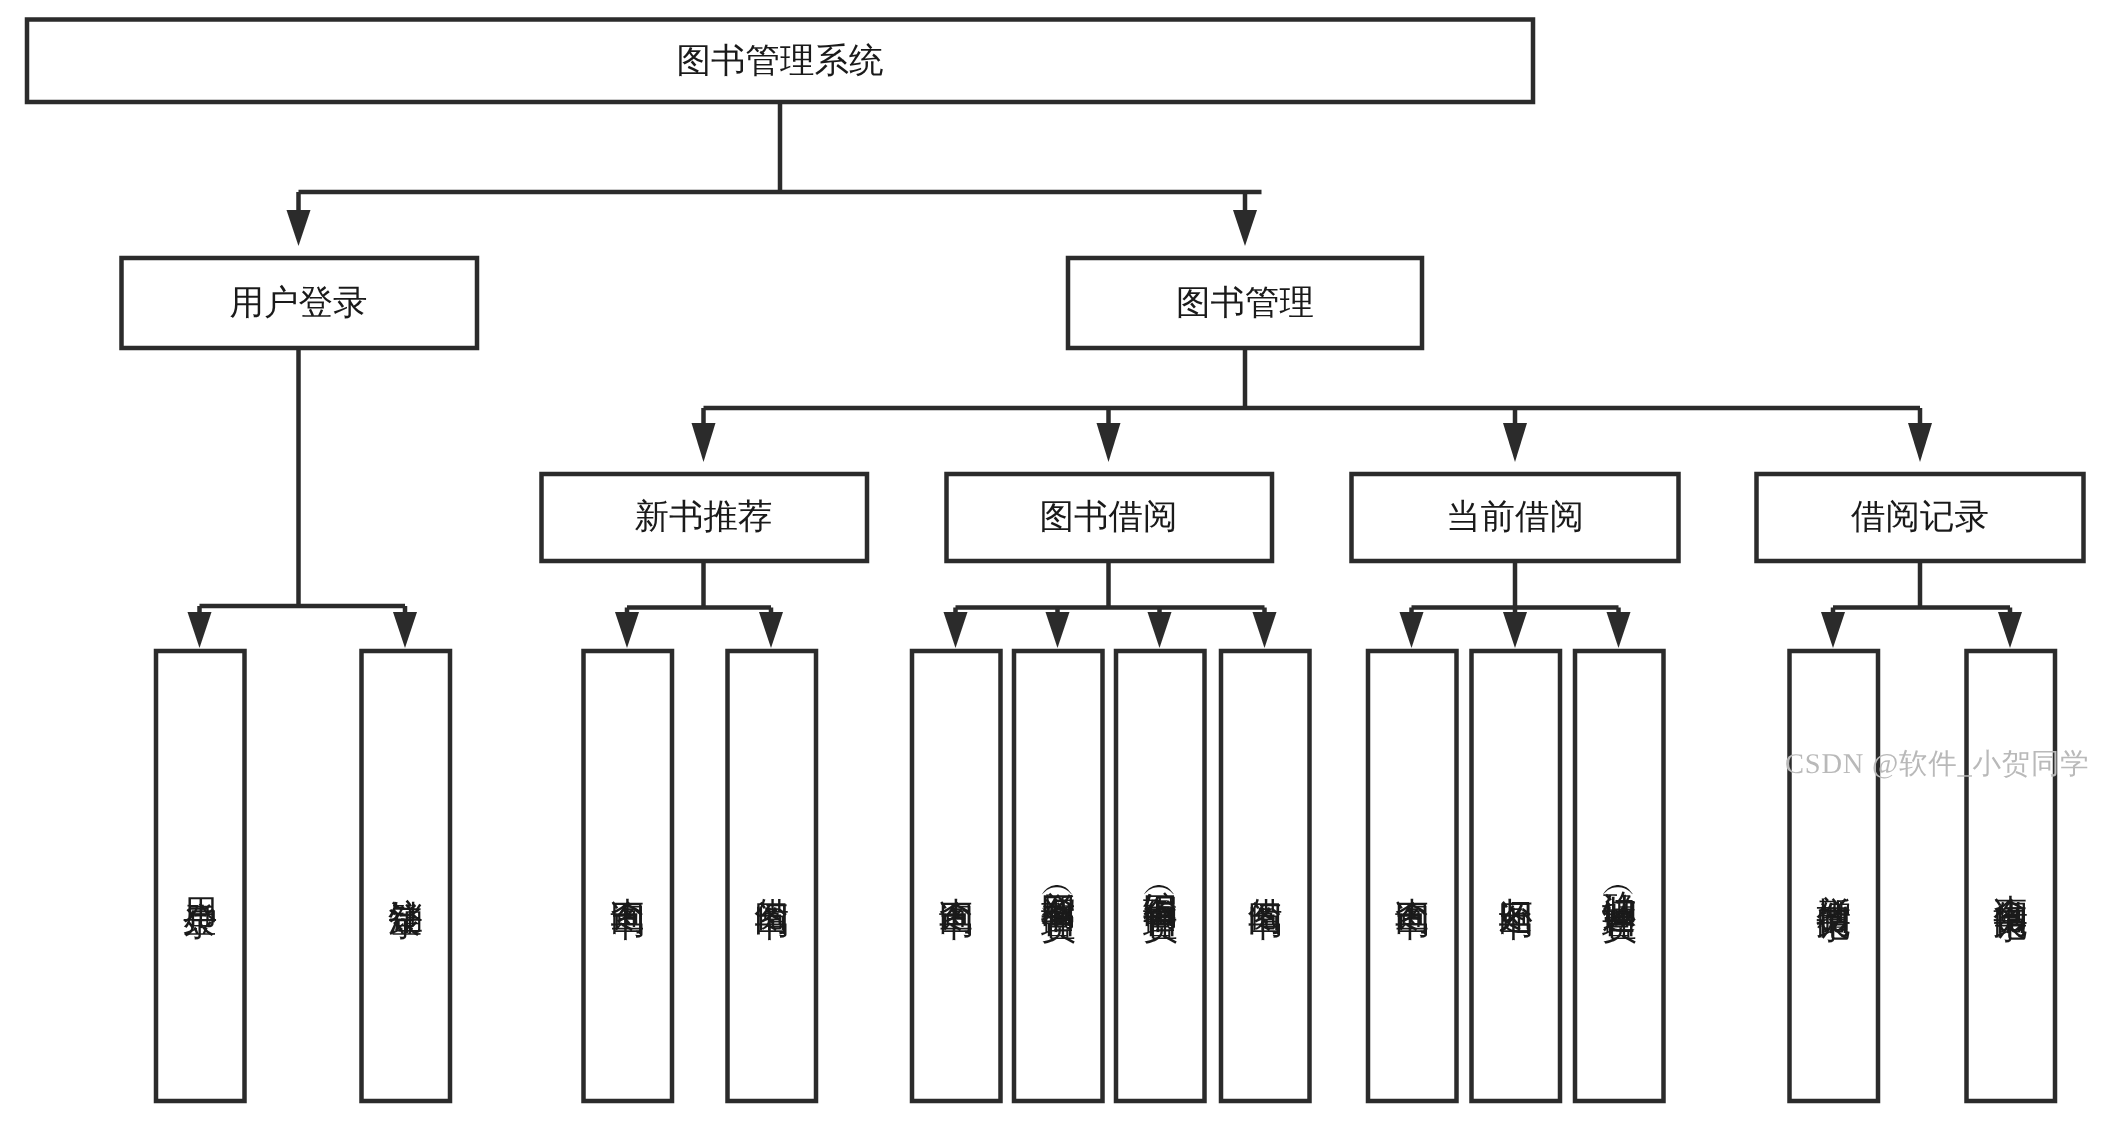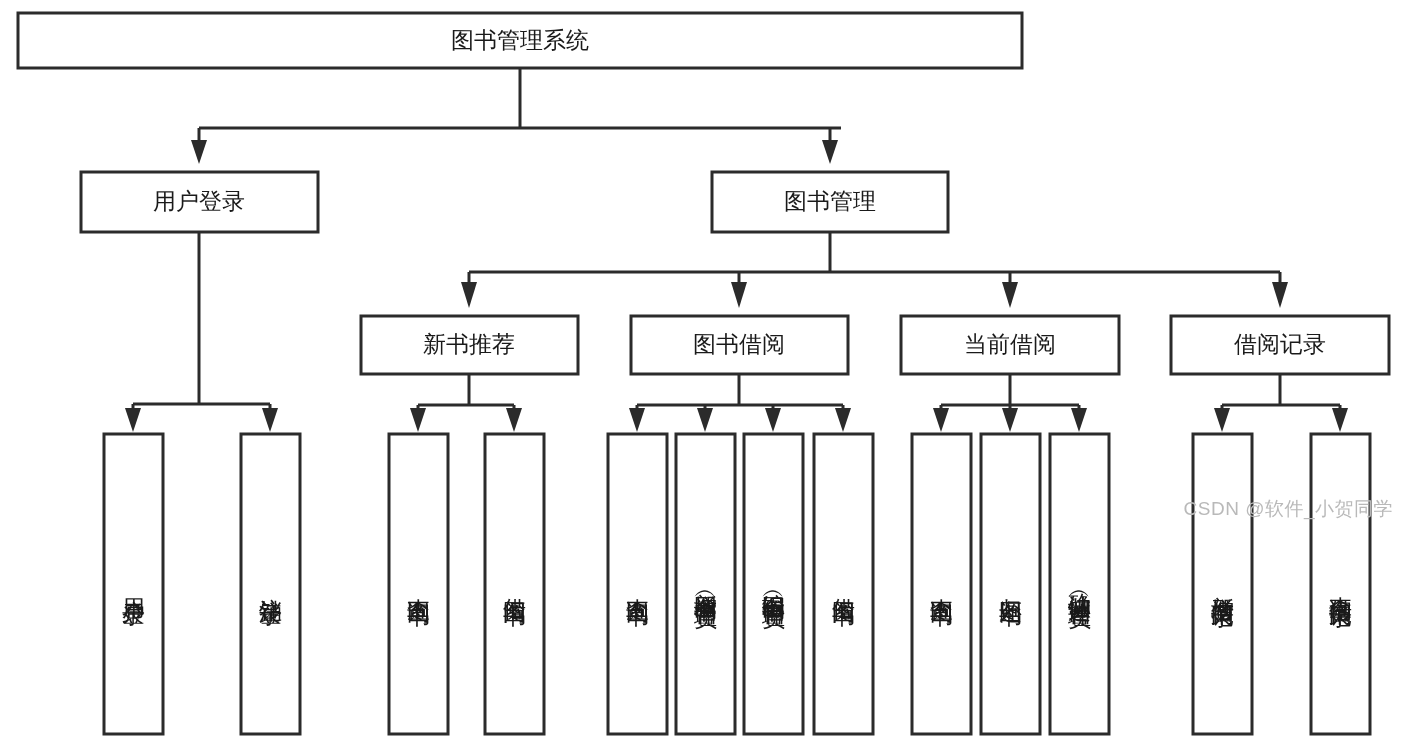--- a/index.html
+++ b/index.html
@@ -64,21 +64,21 @@
     line-height: 1.18;
     color: #1a1a1a;
     letter-spacing: 2px;
     white-space: nowrap;
     text-align: center;
   }
   .watermark {
     position: absolute;
     right: 12px;
     bottom: 6px;
-    font-family: Liberation Sans, sans-serif;
+    font-family: Liberation Serif, serif;
     font-size: 19px;
     color: #b9b9b9;
     white-space: nowrap;
     letter-spacing: 0.5px;
   }
 </style>
 </head>
 <body>
 
 <div id="diagram-root">

